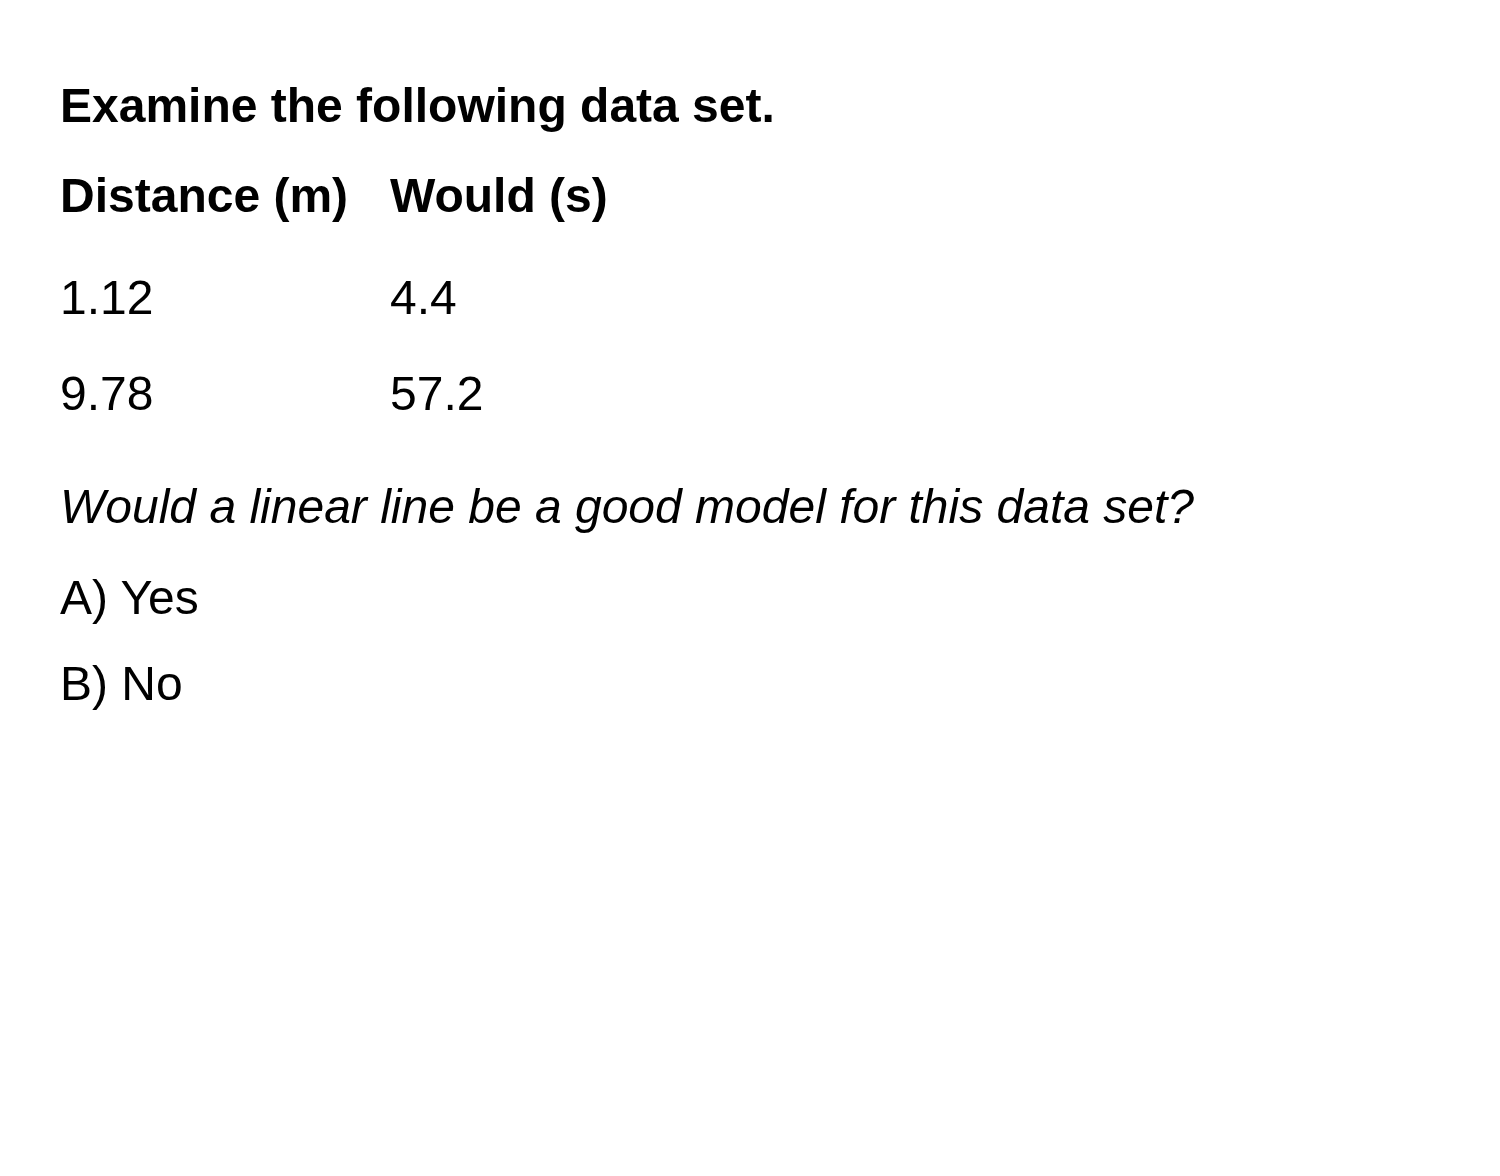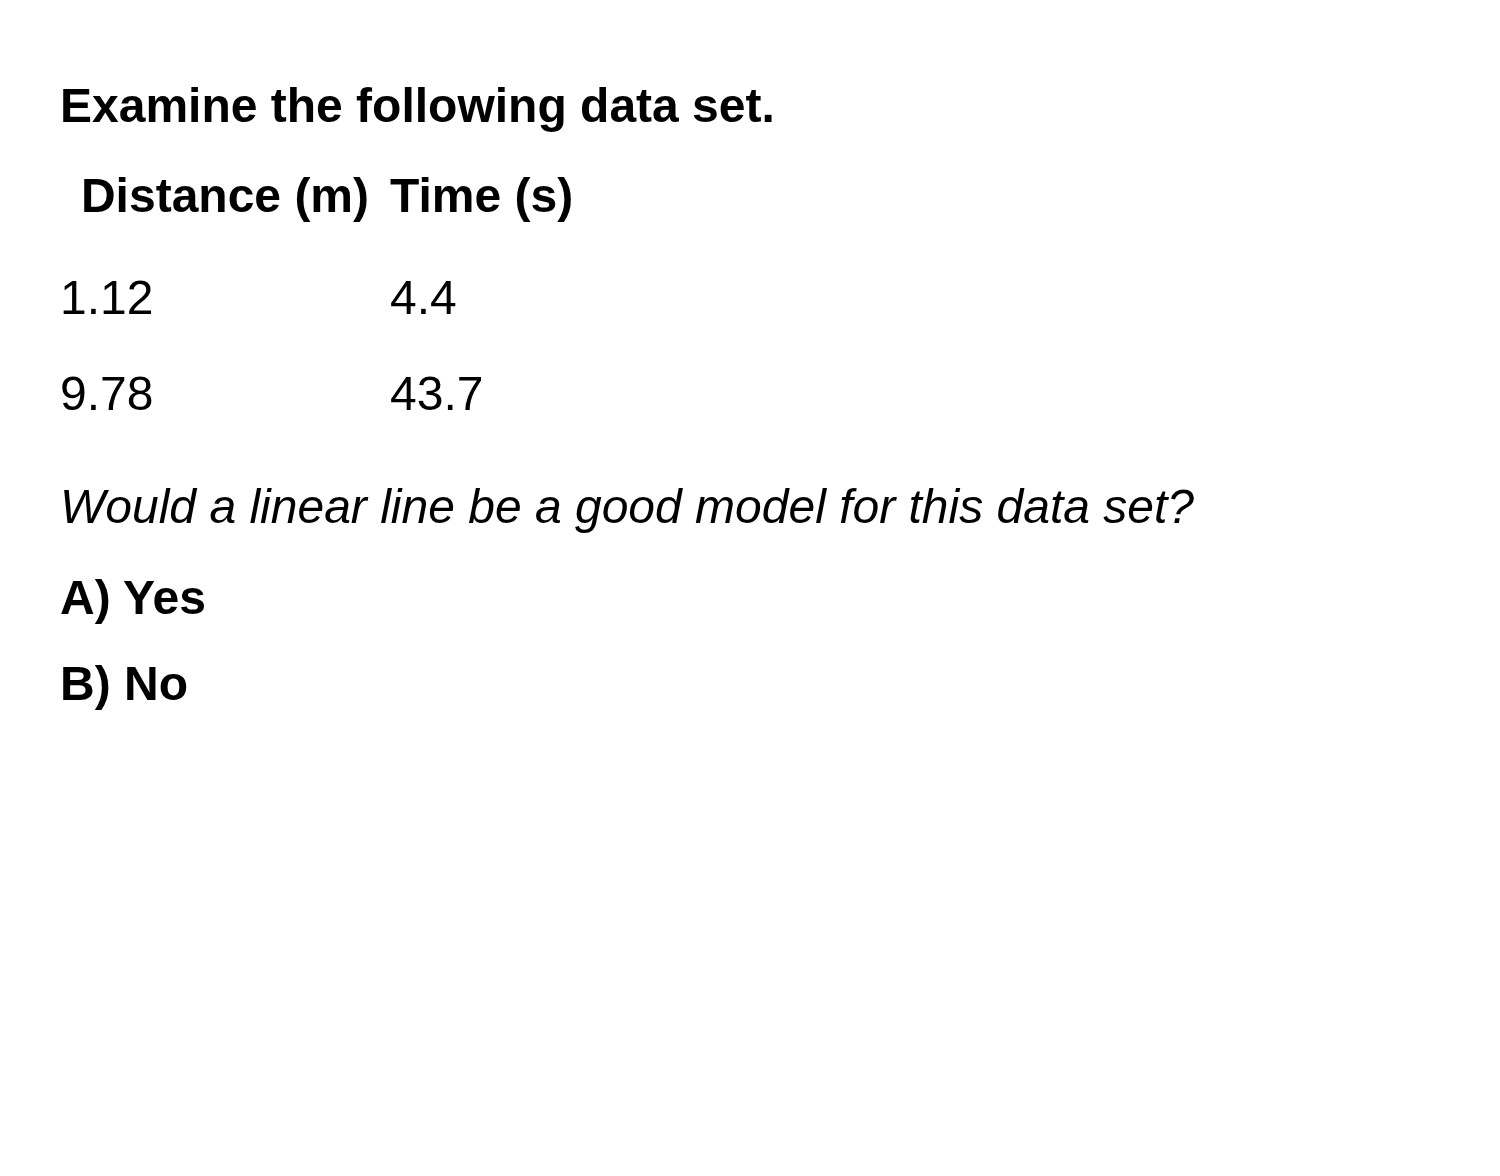--- a/index.html
+++ b/index.html
@@ -26,21 +26,20 @@
       border-collapse: collapse;
       margin-bottom: 24px;
     }
     .thead {
       display: table-row;
     }
     .thead > div {
       display: table-cell;
       font-weight: 700;
       padding-bottom: 18px;
-      text-align: center;
     }
     .col-distance {
       width: 330px;
     }
     .col-time {
       width: auto;
     }
     .trow {
       display: table-row;
     }
@@ -51,40 +50,40 @@
       margin-left: 16px;
     }
     .question {
       margin-top: 8px;
       font-weight: 400;
       line-height: 1.7;
       font-style: italic;
     }
     .option {
       margin-top: 14px;
-      font-weight: 700;
+      font-weight: 400;
     }
   </style>
 </head>
 <body>
 
 <p class="intro">Examine the following data set.</p>
 
 <div class="table">
   <div class="thead">
     <div class="col-distance">Distance (m)</div>
-    <div class="col-time">Time (s)</div>
+    <div class="col-time">Would (s)</div>
   </div>
 
   <div class="trow">
     <div>1.12</div>
     <div>4.4</div>
   </div>
   <div class="trow">
     <div>9.78</div>
-    <div>43.7</div>
+    <div>57.2</div>
   </div>
 </div>
 
 <p class="question">Would a linear line be a good model for this data set?</p>
 
 <p class="option">A) Yes</p>
 <p class="option">B) No</p>
 
 </body></html>

